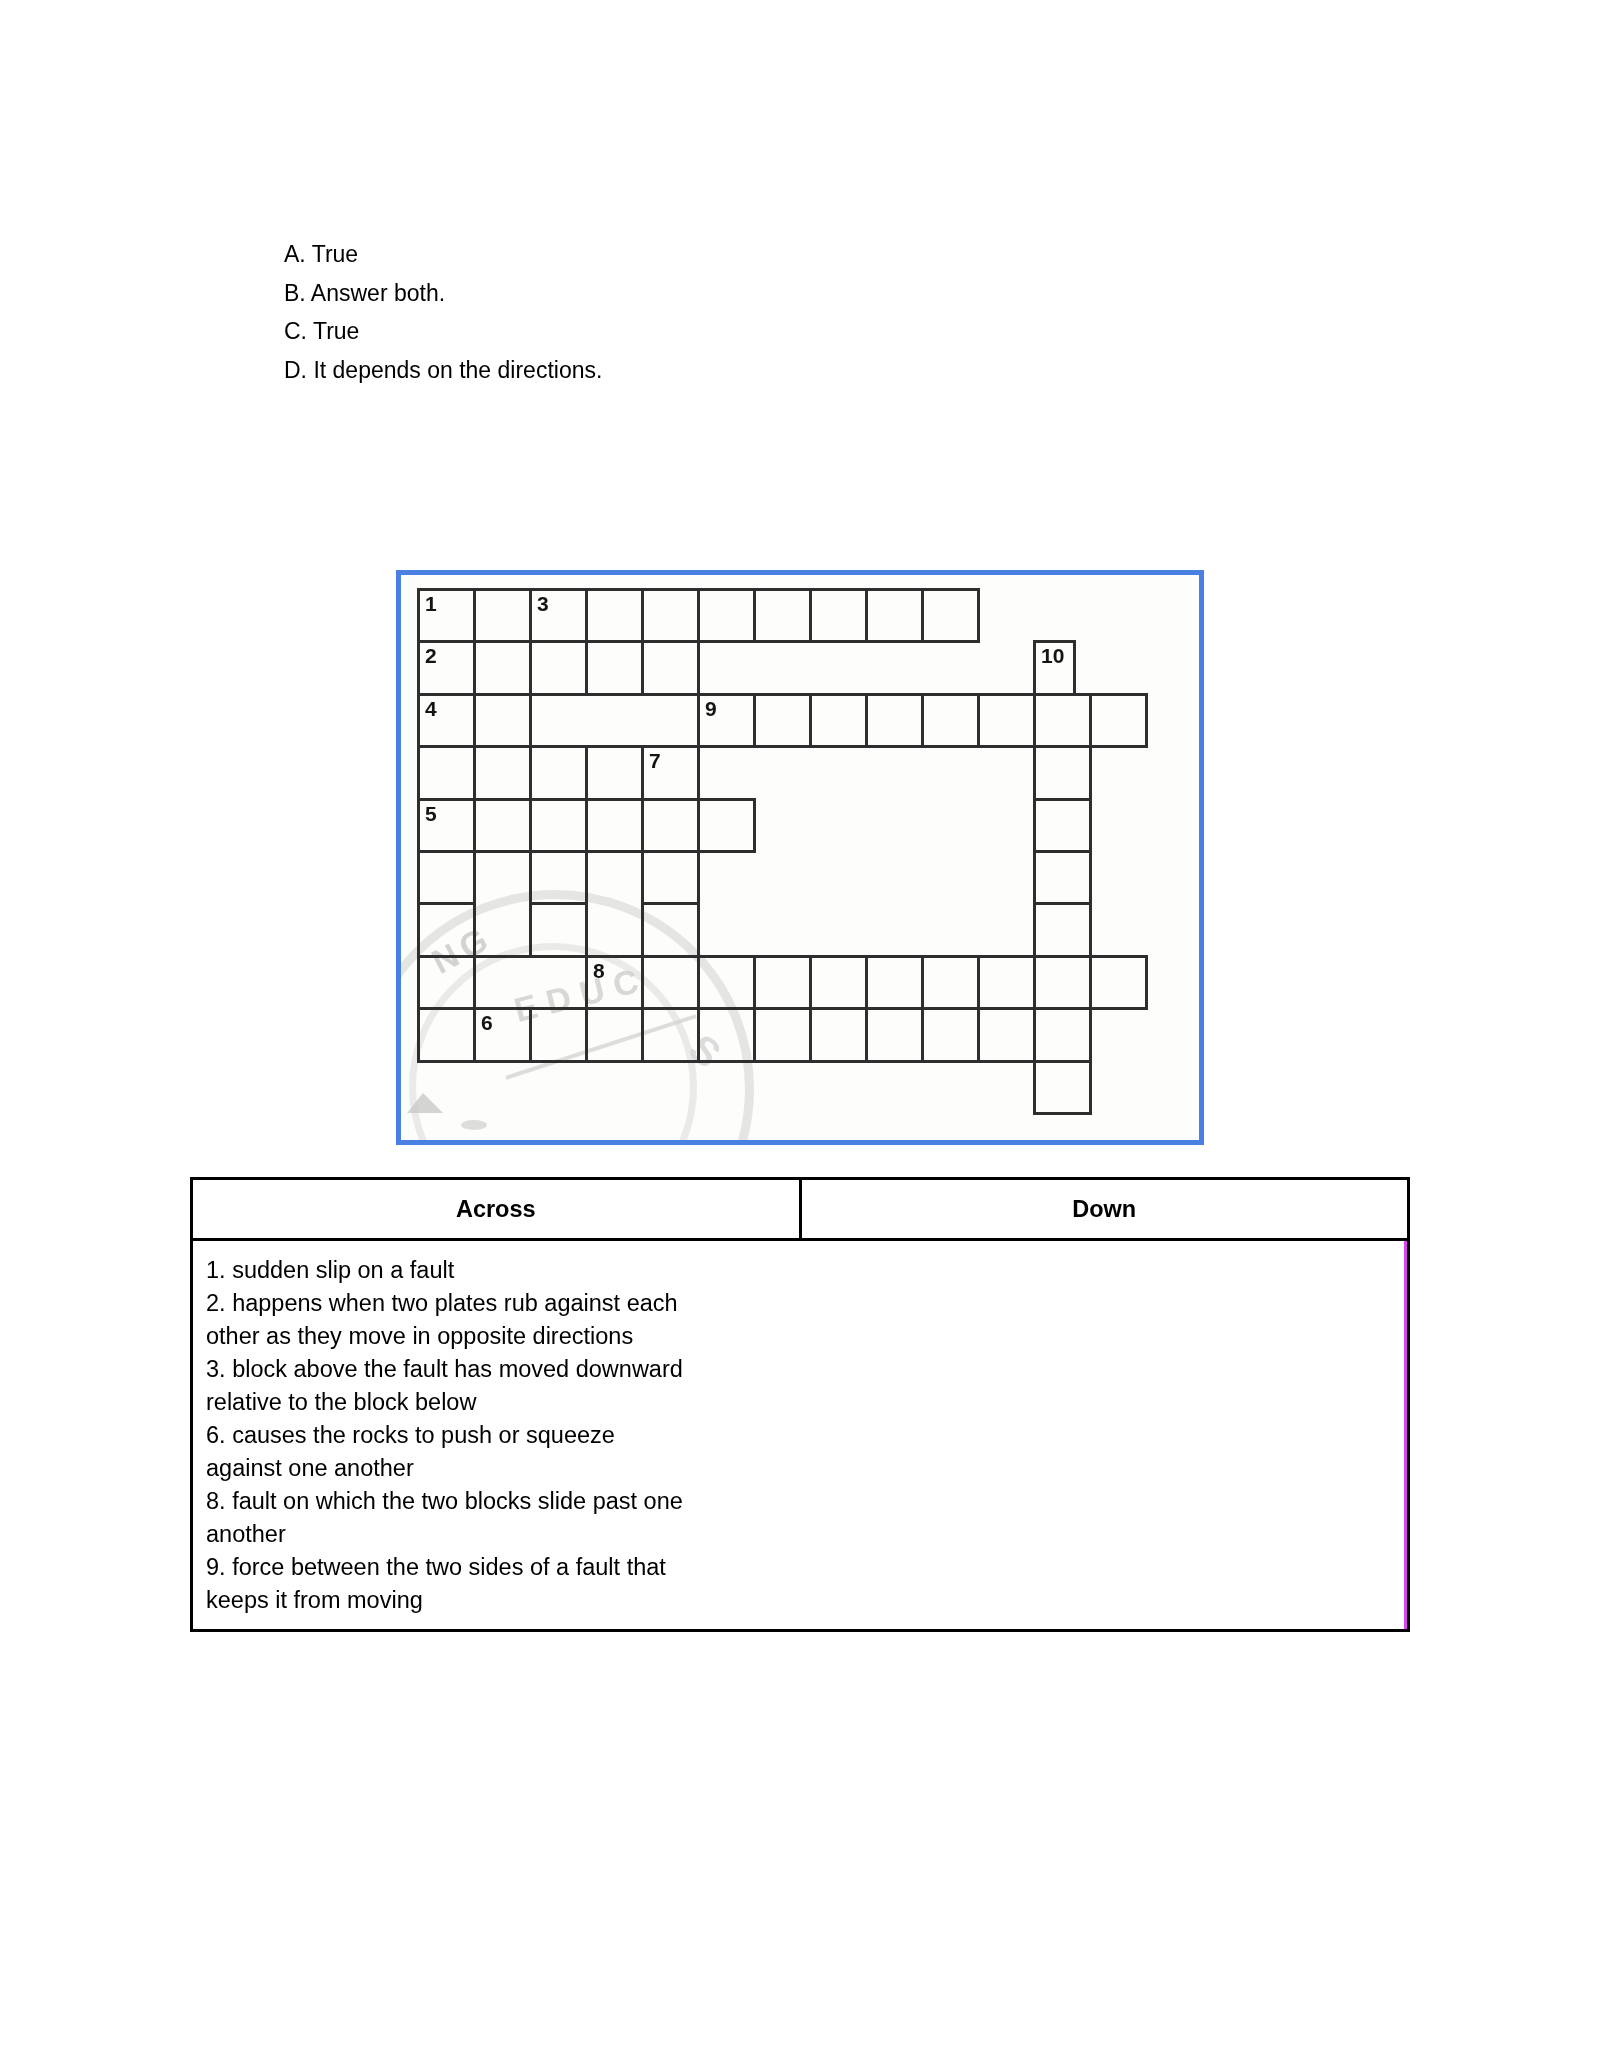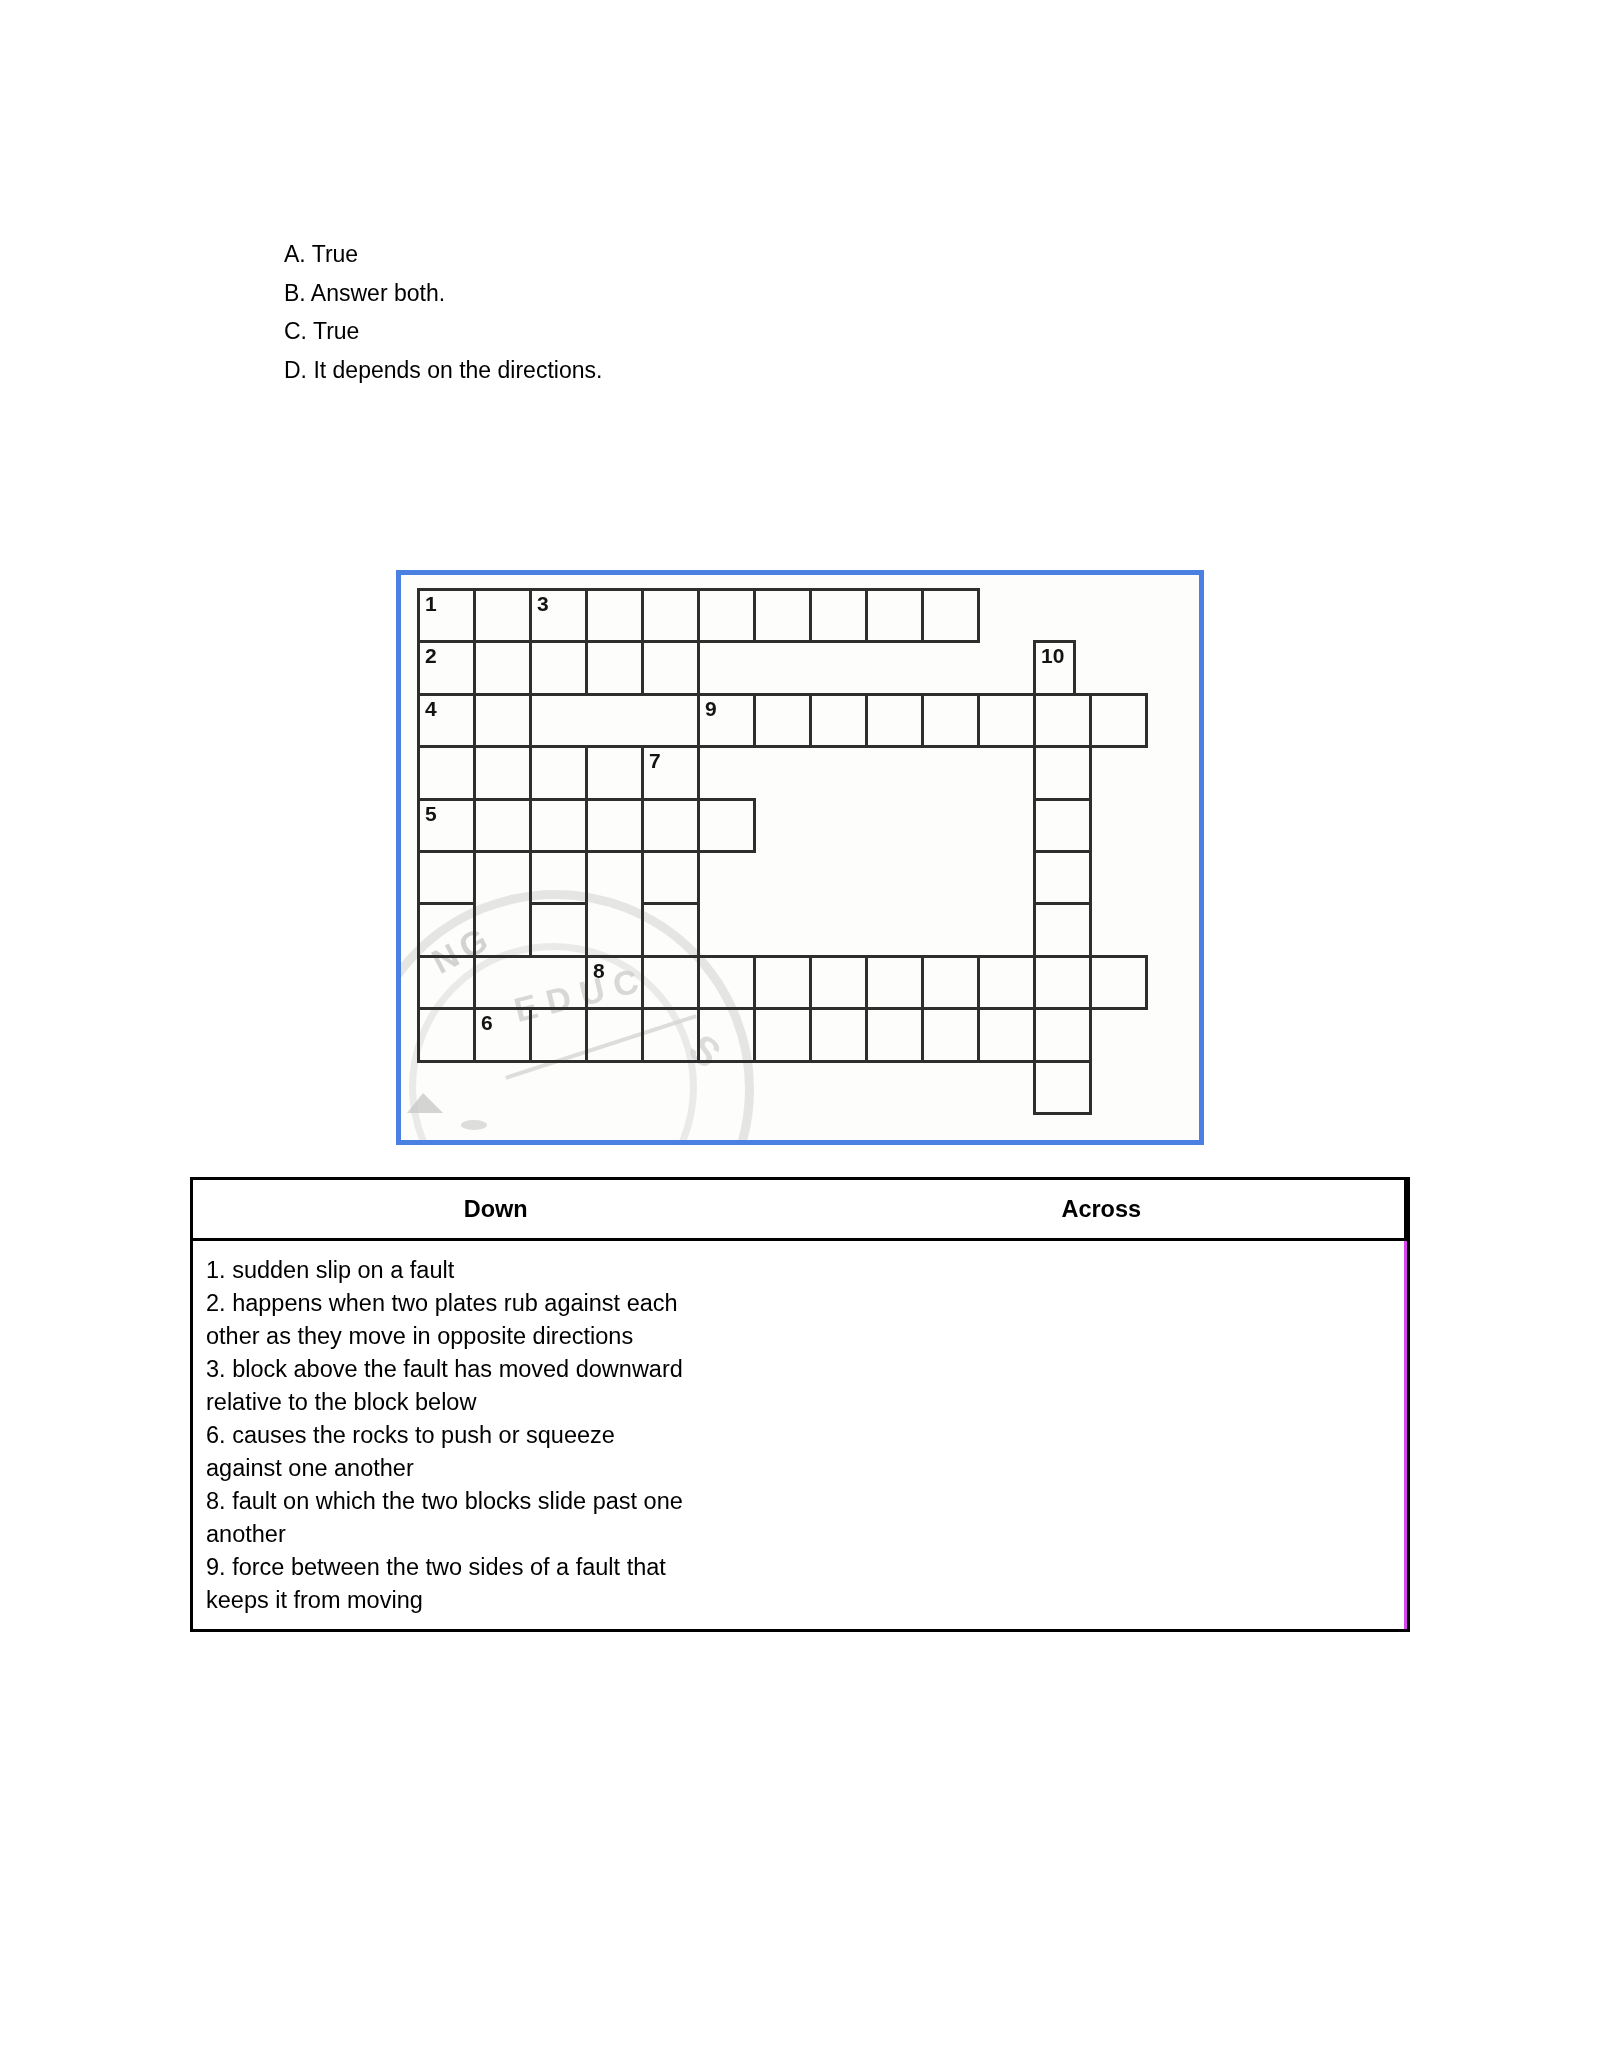--- a/index.html
+++ b/index.html
@@ -257,22 +257,22 @@
       <div class="cell" style="left: 408px; top: 432.2px; width: 59px;"></div>
       <div class="cell" style="left: 464px; top: 432.2px; width: 59px;"></div>
       <div class="cell" style="left: 520px; top: 432.2px; width: 59px;"></div>
       <div class="cell" style="left: 576px; top: 432.2px; width: 59px;"></div>
       <div class="cell" style="left: 632px; top: 432.2px; width: 59px;"></div>
       <div class="cell" style="left: 632px; top: 484.6px; width: 59px;"></div>
     </div>
 
   <div class="clues">
     <div class="clues-header">
+      <div class="clues-hcell first">Across</div>
       <div class="clues-hcell">Down</div>
-      <div class="clues-hcell first">Across</div>
     </div>
     <div class="clues-body">
       <div class="clues-cell first">1. sudden slip on a fault
 2. happens when two plates rub against each
 other as they move in opposite directions
 3. block above the fault has moved downward
 relative to the block below
 6. causes the rocks to push or squeeze
 against one another
 8. fault on which the two blocks slide past one

